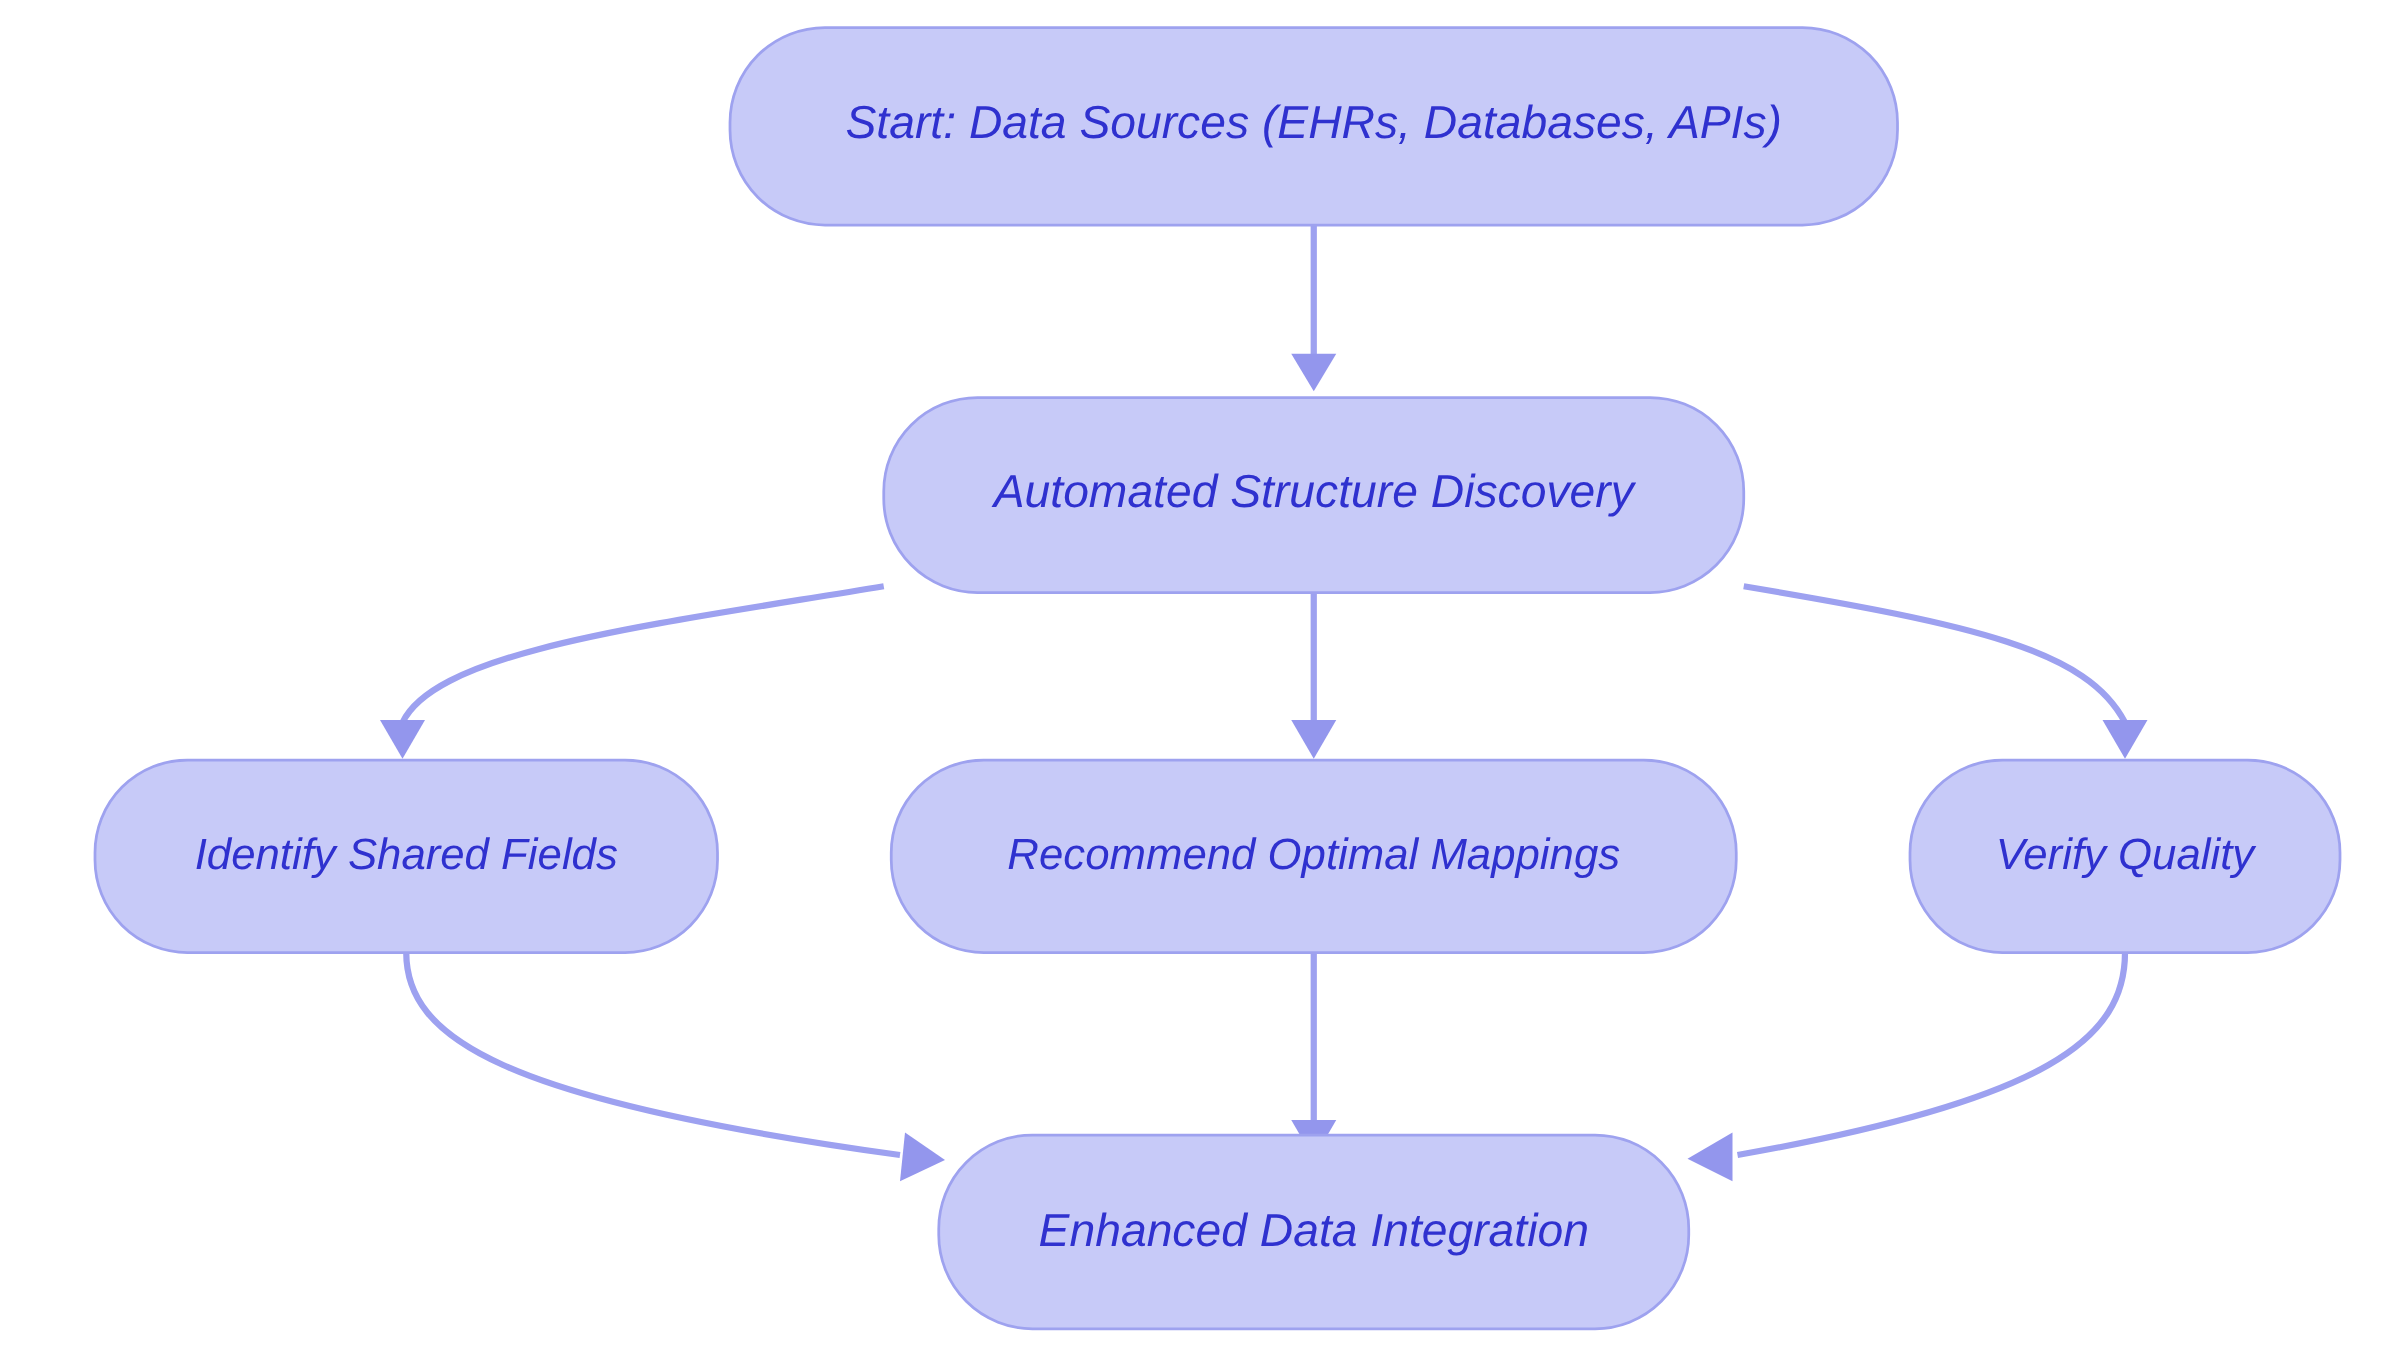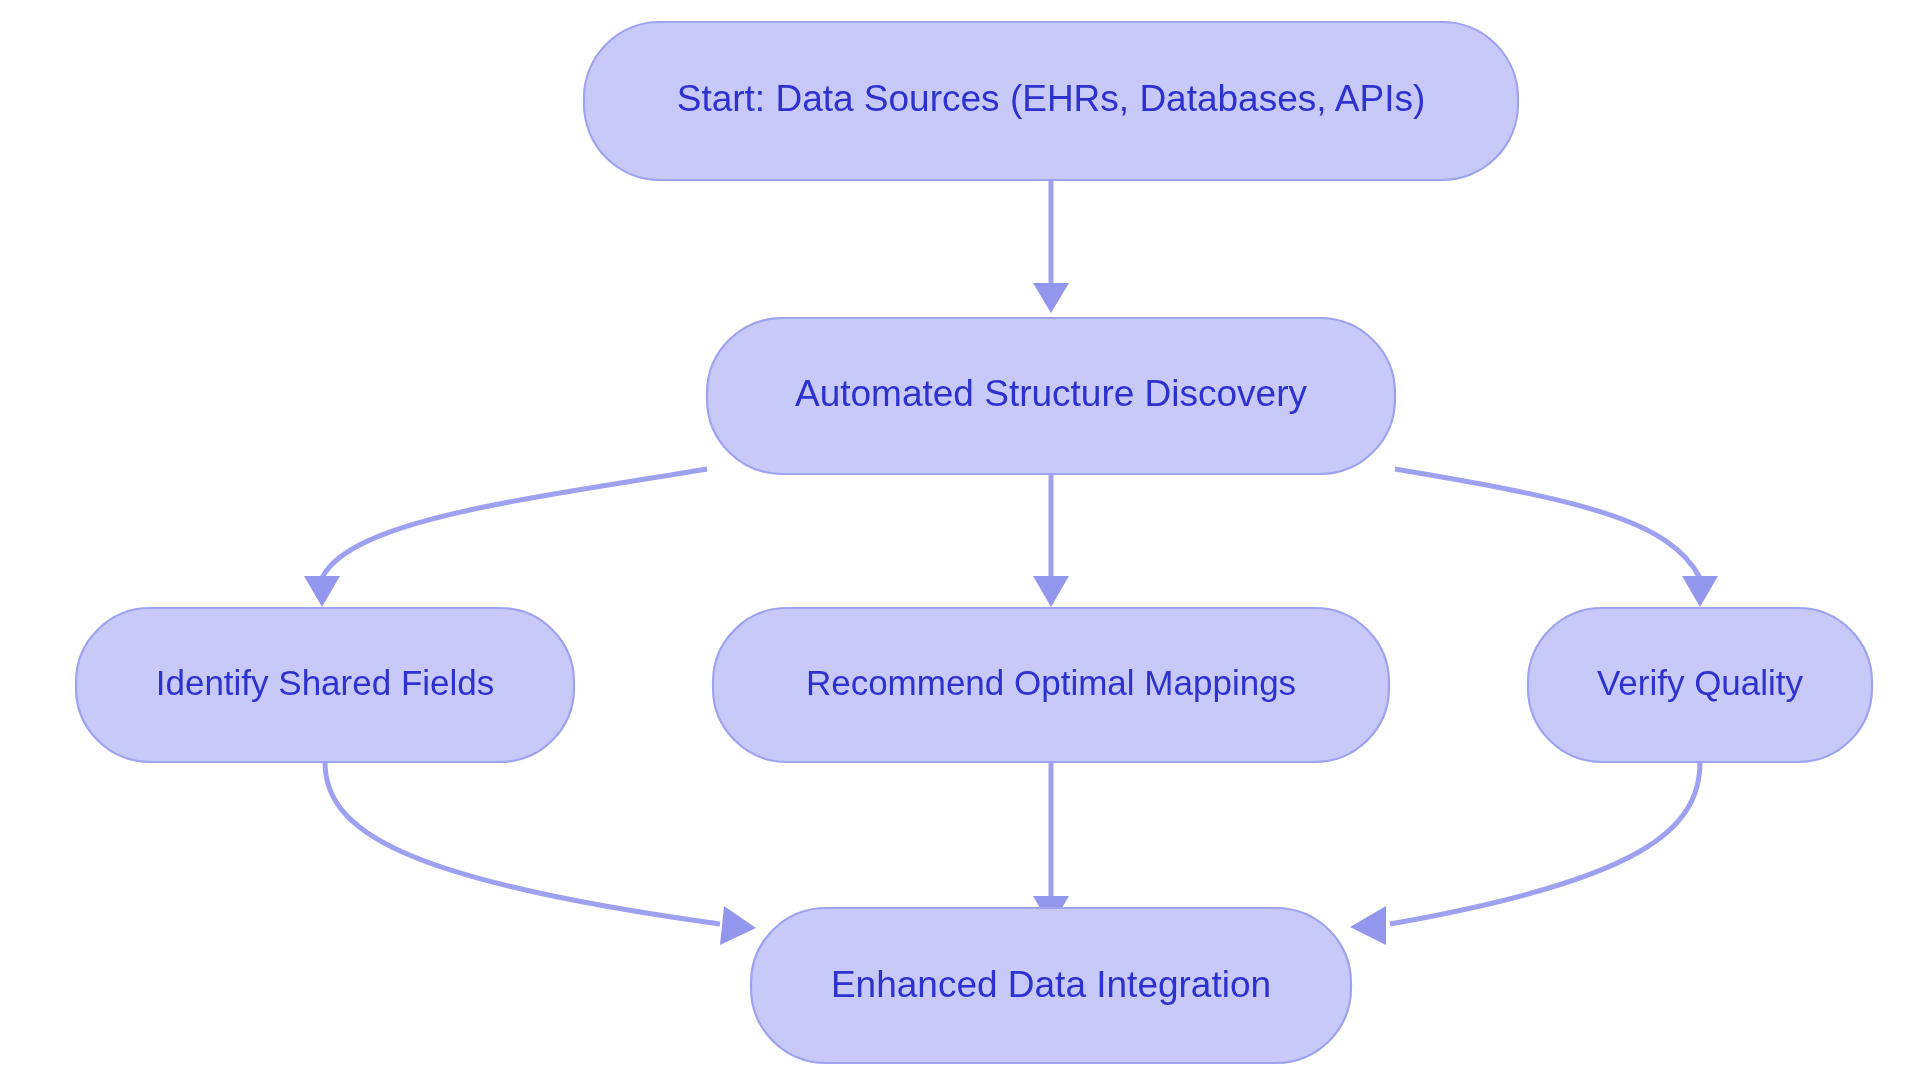--- a/index.html
+++ b/index.html
@@ -11,20 +11,21 @@
     width: 1920px;
     height: 1083px;
     overflow: hidden;
     font-family: "Liberation Sans", sans-serif;
   }
   #flowchart-root {
     position: relative;
     width: 1920px;
     height: 1083px;
     background: #ffffff;
+    font-style: italic;
   }
   svg.diagram {
     display: block;
     width: 1920px;
     height: 1083px;
   }
   .node-shape {
     fill: #c7caf8;
     stroke: #9ea2ef;
     stroke-width: 2.2;

